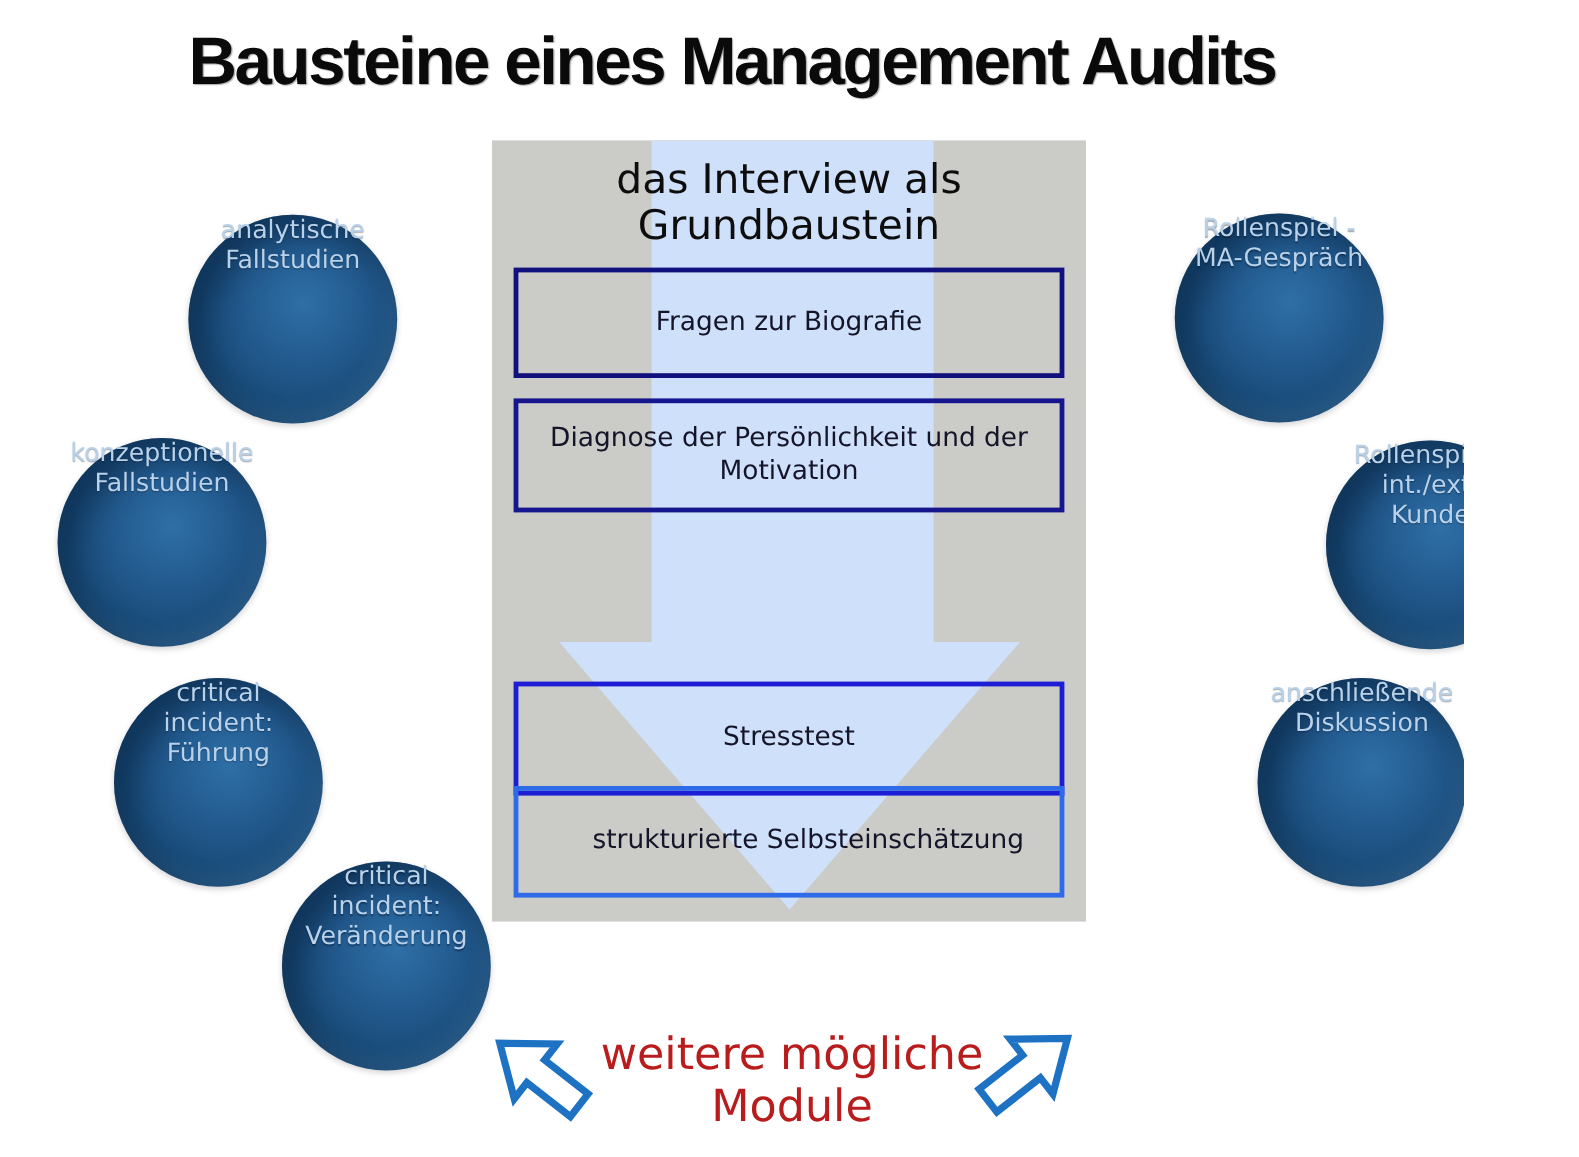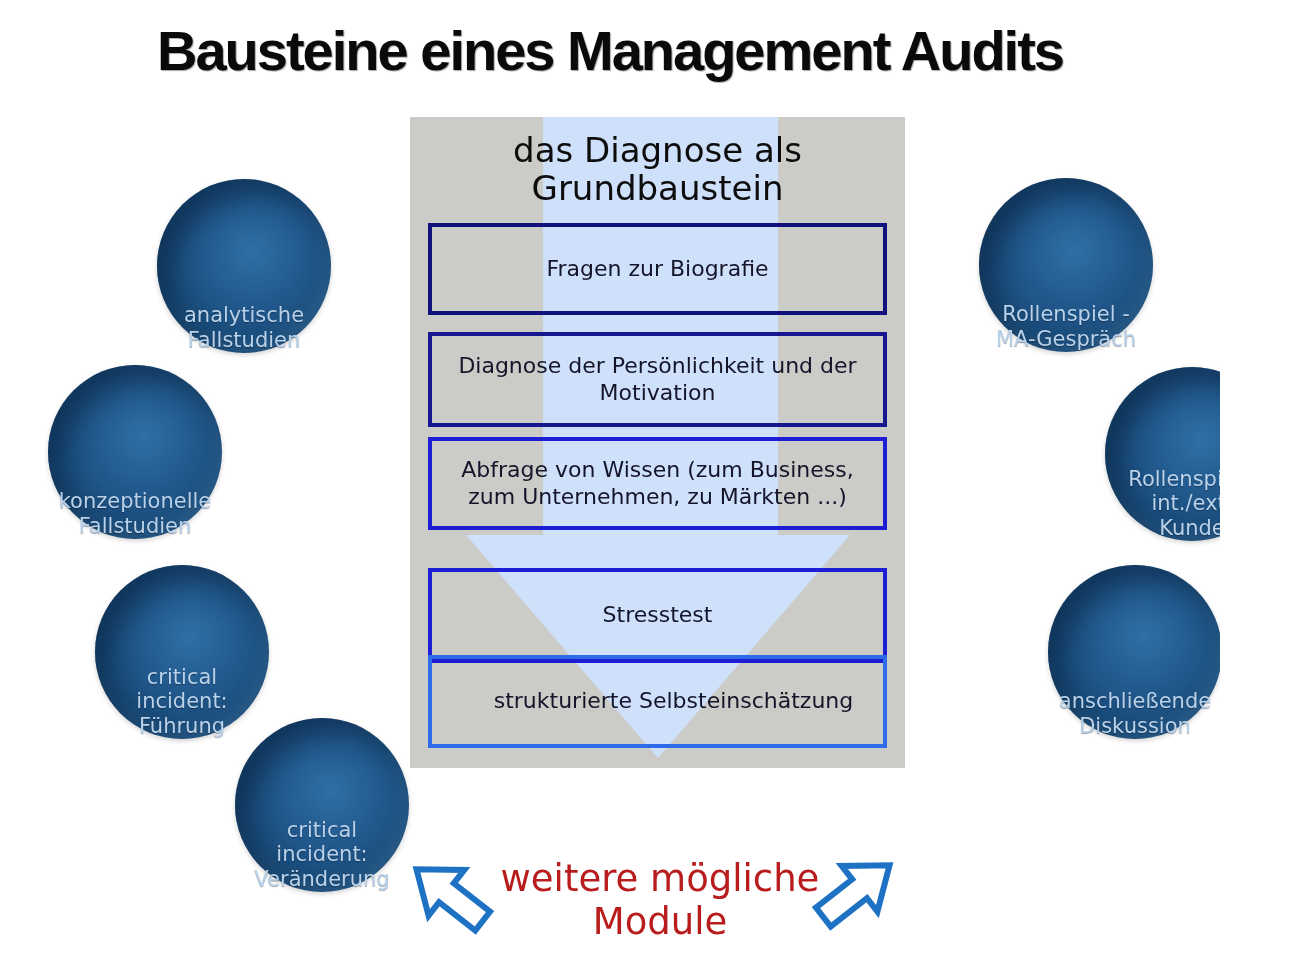--- a/index.html
+++ b/index.html
@@ -35,21 +35,21 @@
   .ibox-3{top:320px;height:93px;}
   .ibox-4{top:428px;height:95px;}
   .ibox-5{top:538px;height:93px;}
   
   .sphere{
     position:absolute;width:174px;height:174px;border-radius:50%;
     background:radial-gradient(circle at 55% 42%, #2e6fa6 0%, #22598d 38%, #184a77 66%, #103c64 88%, #0c3154 100%);
     box-shadow:inset 14px 16px 26px rgba(6,30,58,.5),
                inset -4px -8px 16px rgba(150,195,230,.15),
                0 2px 5px rgba(0,0,0,.18);
-    display:flex;align-items:flex-end;justify-content:center;
+    display:flex;align-items:flex-start;justify-content:center;
   }
   .sphere-label{
     text-align:center;color:#b9d2ea;font-size:21px;line-height:1.18;
     white-space:pre-line;text-shadow:0 1px 1px rgba(0,20,45,.4);
   }
   .s-l1{left:157px;top:179px;}
   .s-l2{left:48px;top:365px;}
   .s-l3{left:95px;top:565px;}
   .s-l4{left:235px;top:718px;}
   .s-r1{left:979px;top:178px;}
@@ -70,31 +70,28 @@
 <body>
 
 <div id="stage">
 
   <div class="main-title">Bausteine eines Management Audits</div>
 
   <div class="panel">
     <svg class="flow-arrow-svg" width="495" height="651" viewBox="0 0 495 651">
       <polygon points="133,0 368,0 368,418 440,418 248,641 56,418 133,418" fill="#cfe0fa"></polygon>
     </svg>
-    <div class="panel-heading">das Diagnose als
+    <div class="panel-heading">das Interview als
 Grundbaustein</div>
 
     <div class="ibox ibox-2" style="border-color: rgb(22, 22, 143);">
       <span>Diagnose der Persönlichkeit und der Motivation</span>
     </div>
     <div class="ibox ibox-1" style="border-color: rgb(17, 17, 126);">
       <span>Fragen zur Biografie</span>
-    </div>
-    <div class="ibox ibox-3" style="border-color: rgb(29, 29, 214);">
-      <span>Abfrage von Wissen (zum Business, zum Unternehmen, zu Märkten ...)</span>
     </div>
     <div class="ibox ibox-4" style="border-color: rgb(29, 29, 214); margin-top: 23px;">
       <span>Stresstest</span>
     </div>
     <div class="ibox ibox-5" style="border-color: rgb(45, 107, 232); padding-left: 44px;">
       <span>strukturierte Selbsteinschätzung</span>
     </div>
   </div>
 
   <div class="sphere s-l1">

